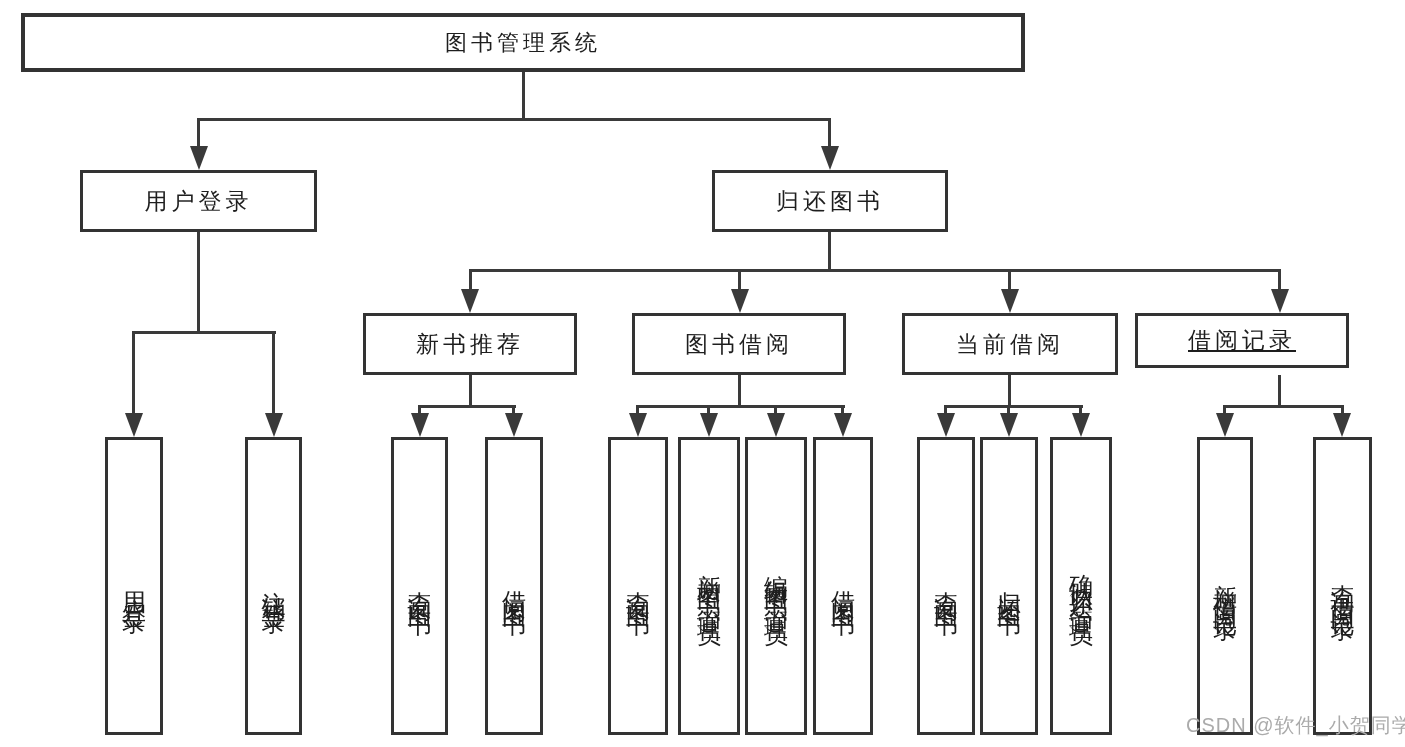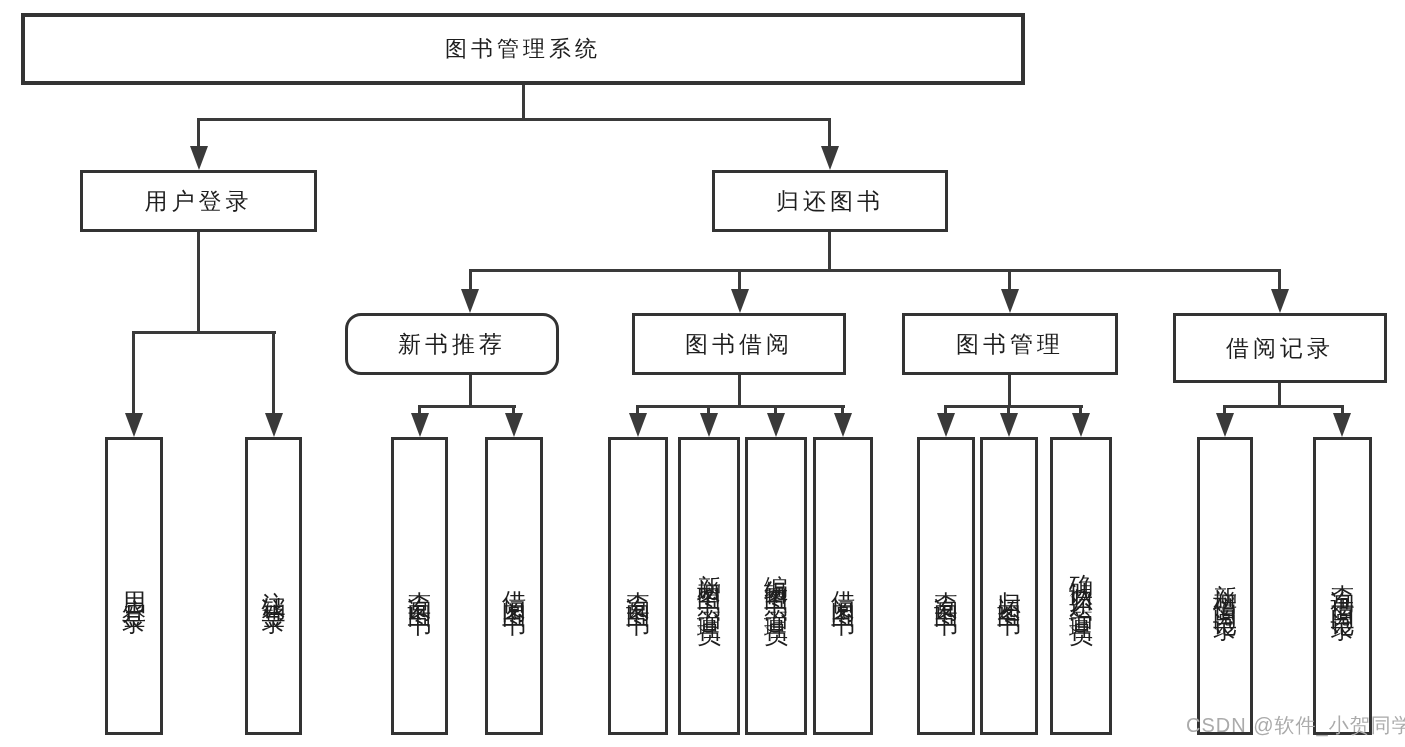--- a/index.html
+++ b/index.html
@@ -70,21 +70,21 @@
     color: var(--watermark);
     white-space: nowrap;
     z-index: 5;
   }
 </style>
 </head>
 <body>
 
 <div class="canvas">
 
-  <div class="box h root" style="left:21px; top:13px; width:1004px; height:72px;">
+  <div class="box h root" style="left:21px; top:13px; width:1004px; height:59px;">
     <span>图书管理系统</span>
   </div>
 
   <div class="vline" style="left:522px; top:68px; height:51px;"></div>
   <div class="hline" style="left:197px; top:118px; width:634px;"></div>
   <div class="vline" style="left:197px; top:118px; height:34px;"></div>
   <div class="ah" style="left:190px; top:146px;"></div>
   <div class="vline" style="left:828px; top:118px; height:34px;"></div>
   <div class="ah" style="left:821px; top:146px;"></div>
 
@@ -106,30 +106,30 @@
   <div class="hline" style="left:469px; top:269px; width:812px;"></div>
   <div class="vline" style="left:469px; top:269px; height:26px;"></div>
   <div class="ah" style="left:461px; top:289px;"></div>
   <div class="vline" style="left:738px; top:269px; height:26px;"></div>
   <div class="ah" style="left:731px; top:289px;"></div>
   <div class="vline" style="left:1008px; top:269px; height:26px;"></div>
   <div class="ah" style="left:1001px; top:289px;"></div>
   <div class="vline" style="left:1278px; top:269px; height:26px;"></div>
   <div class="ah" style="left:1271px; top:289px;"></div>
 
-  <div class="box h" style="left:345px; top:313px; width:214px; height:62px;border-radius:16px;">
+  <div class="box h" style="left:363px; top:313px; width:214px; height:62px;">
     <span>新书推荐</span>
   </div>
   <div class="box h" style="left:632px; top:313px; width:214px; height:62px;">
     <span>图书借阅</span>
   </div>
   <div class="box h" style="left:902px; top:313px; width:216px; height:62px;">
-    <span>图书管理</span>
-  </div>
-  <div class="box h" style="left:1173px; top:313px; width:214px; height:70px;">
+    <span>当前借阅</span>
+  </div>
+  <div class="box h" style="left:1135px; top:313px; width:214px; height:55px;text-decoration:underline;">
     <span>借阅记录</span>
   </div>
 
   <div class="vline" style="left:469px; top:375px; height:32px;"></div>
   <div class="hline" style="left:418px; top:405px; width:98px;"></div>
   <div class="vline" style="left:418px; top:405px; height:16px;"></div>
   <div class="ah" style="left:411px; top:413px;"></div>
   <div class="vline" style="left:512px; top:405px; height:16px;"></div>
   <div class="ah" style="left:505px; top:413px;"></div>
 

